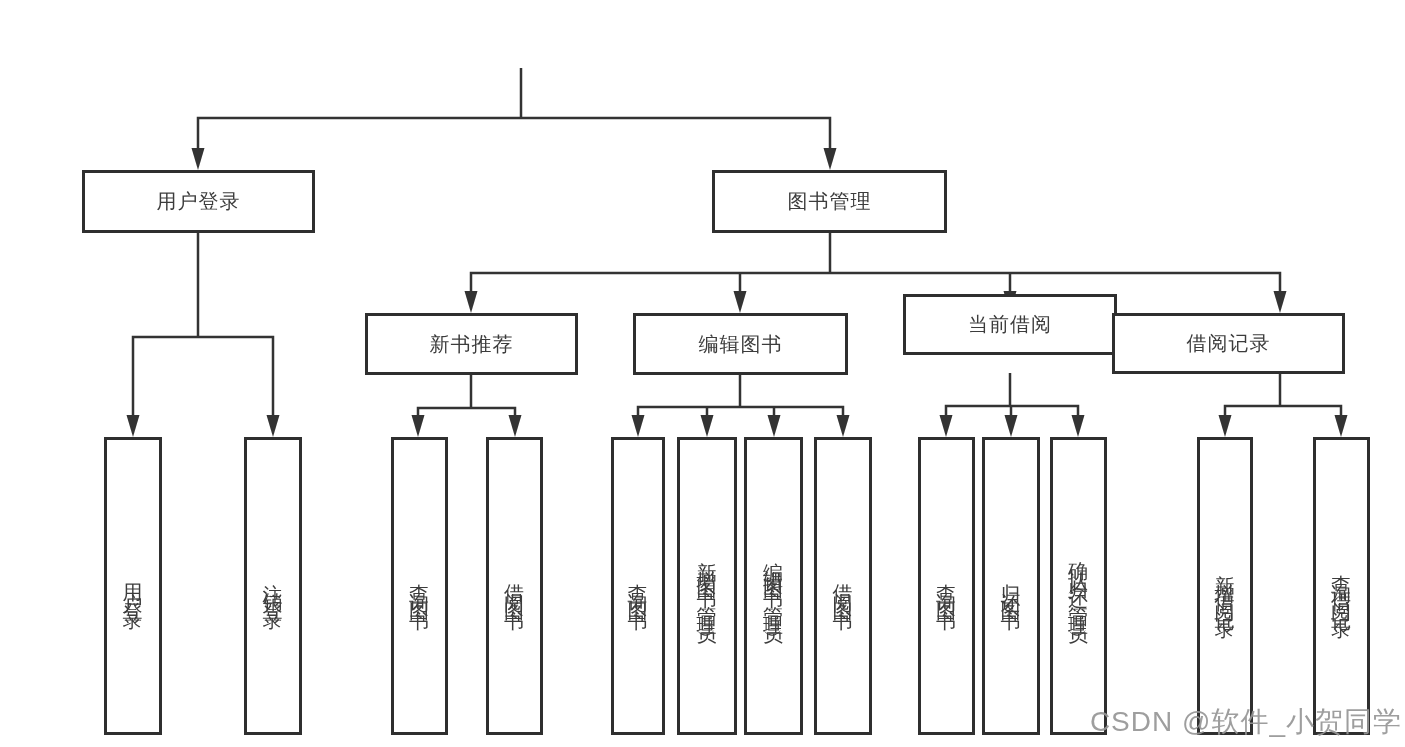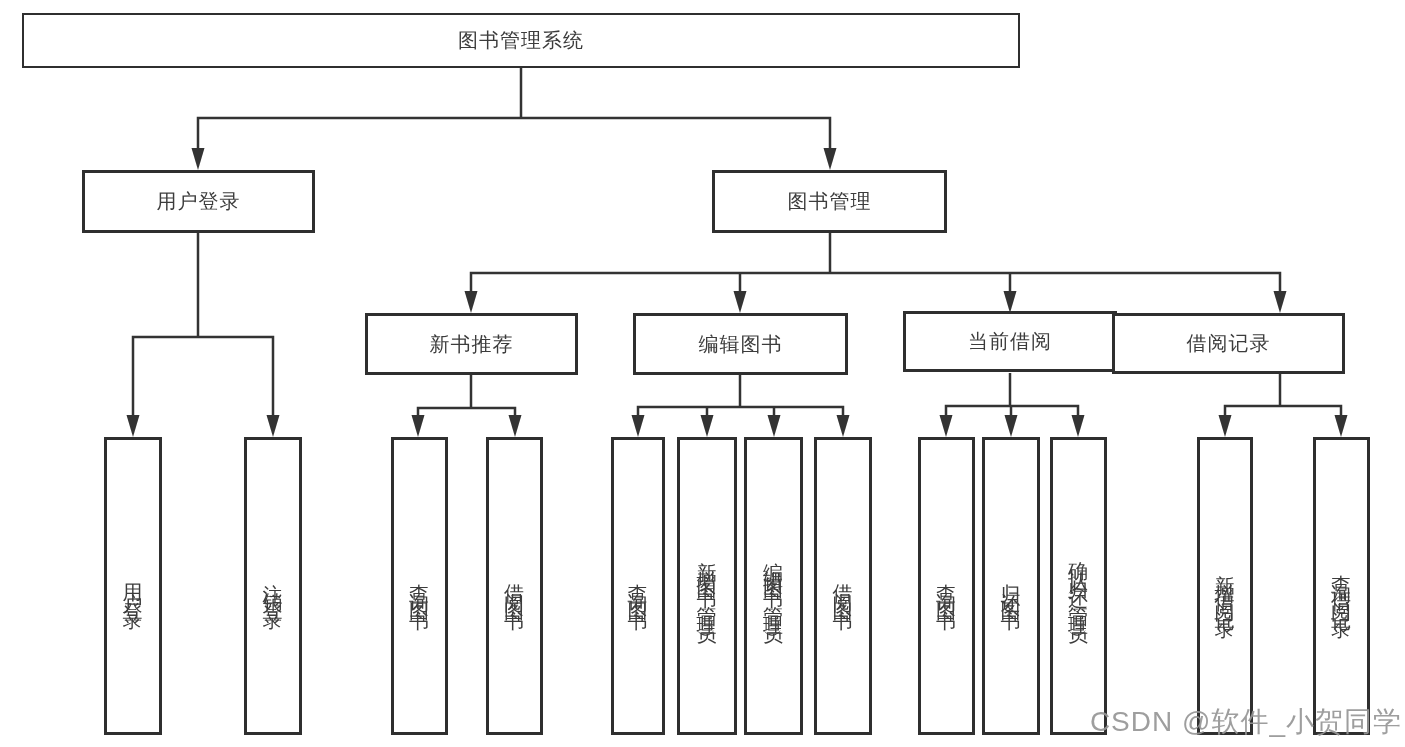--- a/index.html
+++ b/index.html
@@ -91,38 +91,35 @@
       <polygon points="767.5,415 780.5,415 774,437"></polygon>
       <polygon points="836.5,415 849.5,415 843,437"></polygon>
       <polygon points="939.5,415 952.5,415 946,437"></polygon>
       <polygon points="1004.5,415 1017.5,415 1011,437"></polygon>
       <polygon points="1071.5,415 1084.5,415 1078,437"></polygon>
       <polygon points="1218.5,415 1231.5,415 1225,437"></polygon>
       <polygon points="1334.5,415 1347.5,415 1341,437"></polygon>
     </g>
   </svg>
 
-  <div class="node root" style="left:22px; top:13px; width:998px; height:55px;">
-    <span>图书管理系统</span>
-  </div>
 
   <div class="node" style="left:82px; top:170px; width:233px; height:63px;">
     <span>用户登录</span>
   </div>
   <div class="node" style="left:365px; top:313px; width:213px; height:62px;">
     <span>新书推荐</span>
   </div>
 
   <div class="node" style="left:712px; top:170px; width:235px; height:63px;">
     <span>图书管理</span>
   </div>
   <div class="node" style="left:633px; top:313px; width:215px; height:62px;">
     <span>编辑图书</span>
   </div>
-  <div class="node" style="left:903px; top:311px; width:214px; height:61px;">
+  <div class="node" style="left:903px; top:294px; width:214px; height:61px;">
     <span>当前借阅</span>
   </div>
   <div class="node" style="left:1112px; top:313px; width:233px; height:61px;">
     <span>借阅记录</span>
   </div>
 
   <div class="node vnode" style="left:104px; top:437px; width:58px; height:298px;">
     <span class="vlabel">用户登录</span>
   </div>
   <div class="node vnode" style="left:244px; top:437px; width:58px; height:298px;">

